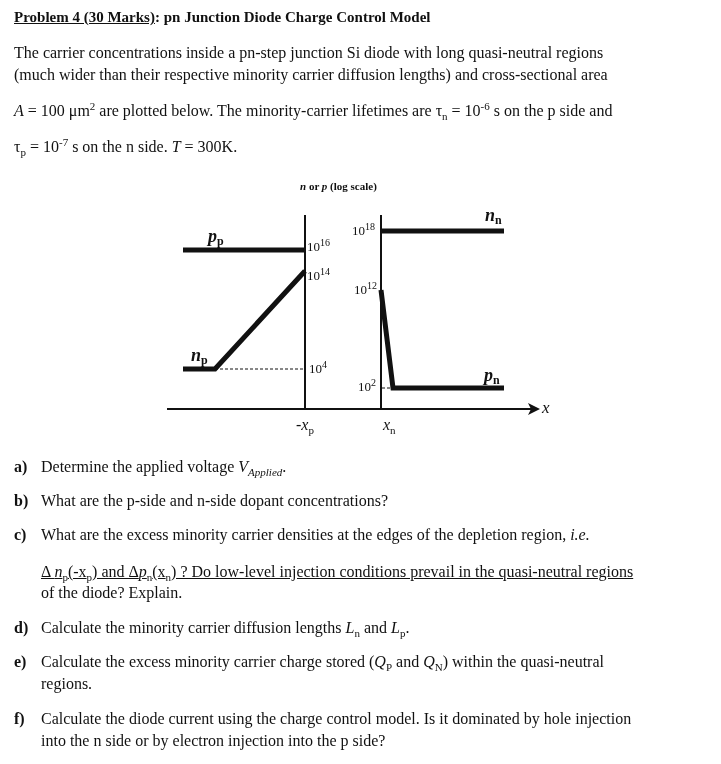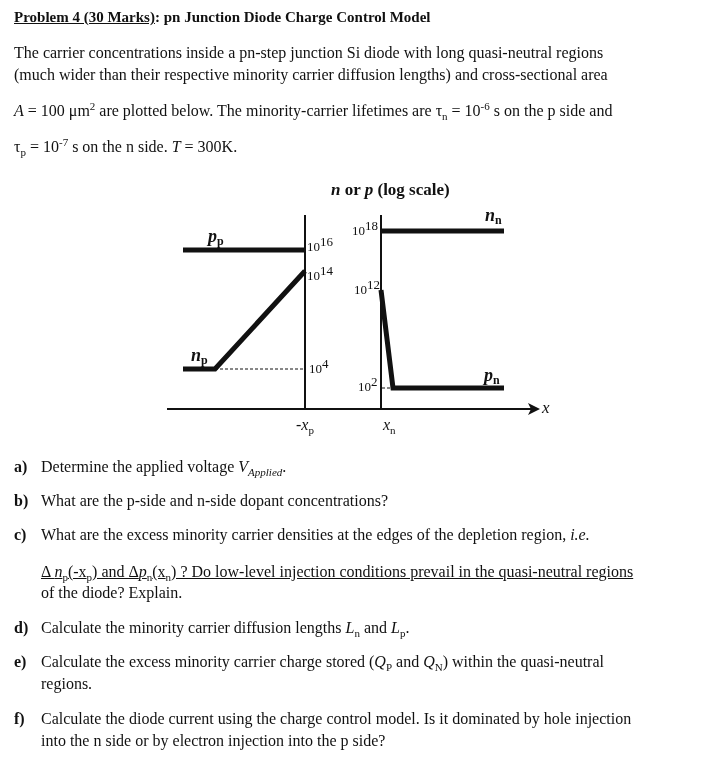--- a/index.html
+++ b/index.html
@@ -13,26 +13,26 @@
       left: 14px; top: 9px; font-size: 15px; font-weight: bold;
     }
     .title .u { text-decoration: underline; }
     .para { left: 14px; font-size: 16px; }
     .item-label { left: 14px; font-size: 16px; font-weight: bold; }
     .item-text { left: 41px; font-size: 16px; }
     i { font-style: italic; }
     sub, sup { font-size: 11px; line-height: 0; }
     .diagram { position: absolute; left: 0; top: 0; width: 721px; height: 764px; }
     .dlabel { position: absolute; white-space: nowrap; font-size: 13px; line-height: 1; }
-    .dlabel sup { font-size: 13px; vertical-align: 5px; }
+    .dlabel sup { font-size: 10px; vertical-align: 5px; }
     .curve-label { position: absolute; font-size: 18px; font-weight: bold; font-style: italic; line-height: 1; }
     .curve-label sub { font-size: 12px; font-style: normal; vertical-align: -3px; }
     .axis-label { position: absolute; font-size: 16px; font-style: italic; line-height: 1; }
     .axis-label sub { font-size: 11px; font-style: normal; vertical-align: -4px; }
-    .diagram-title { position: absolute; left: 300px; top: 180px; font-size: 17px; font-weight: bold; margin-left: 31px; }
+    .diagram-title { position: absolute; left: 300px; top: 180px; font-size: 11px; font-weight: bold; }
   </style>
 </head>
 <body>
 
 <div class="abs title">
   <span class="u">Problem 4 (30 Marks)</span><span>: pn Junction Diode Charge Control Model</span>
 </div>
 
 <div class="abs para" style="top:44px;">The carrier concentrations inside a pn-step junction Si diode with long quasi-neutral regions</div>
 <div class="abs para" style="top:66px;">(much wider than their respective minority carrier diffusion lengths) and cross-sectional area</div>

